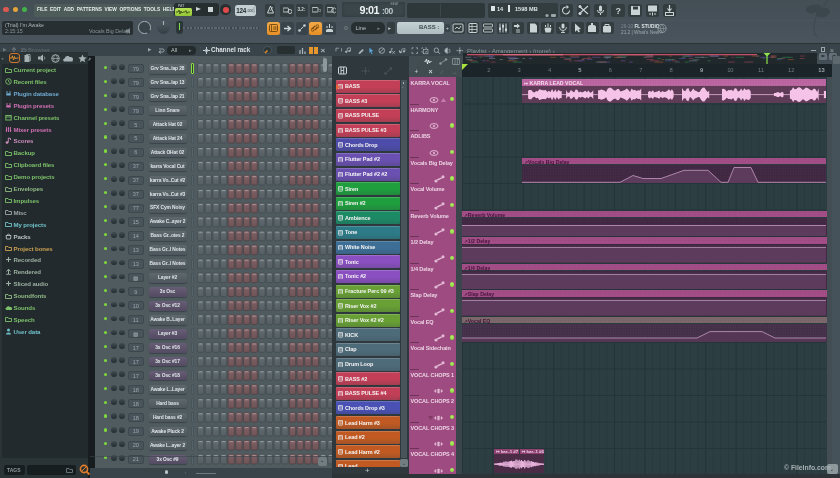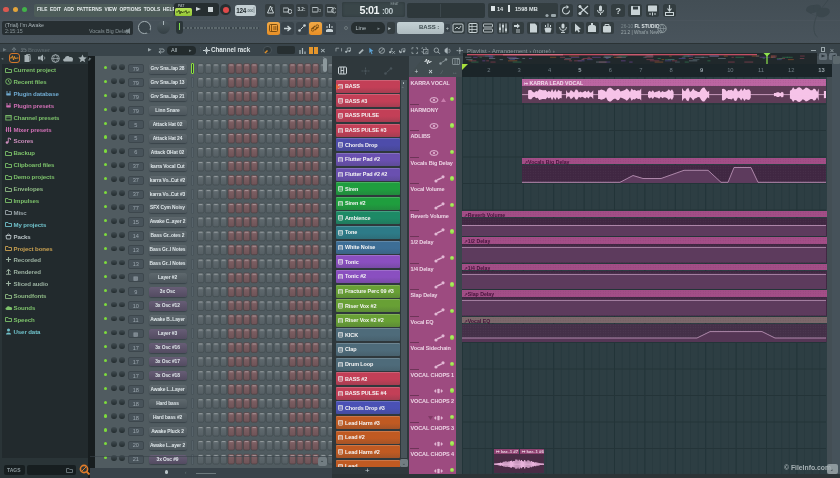--- a/index.html
+++ b/index.html
@@ -44,21 +44,21 @@
 <div class="tx" style="left:297.5px;top:7px;font-size:4.6px;color:#c9d3d6;font-weight:bold;">3.2:</div>
 <svg class="ab" style="left:312px;top:6.5px;" width="9" height="7" viewBox="0 0 9 7">
     <rect x="0" y="0.5" width="6" height="4.5" rx="0.5" fill="none" stroke="#c9d3d6" stroke-width="0.9"></rect>
     <path d="M7.5 2 L9 3.5 L7.5 5" fill="none" stroke="#c9d3d6" stroke-width="0.8"></path>
   </svg>
 <svg class="ab" style="left:326.5px;top:6.5px;" width="9" height="7" viewBox="0 0 9 7">
     <rect x="0" y="0.5" width="6" height="4.5" rx="0.5" fill="none" stroke="#c9d3d6" stroke-width="0.9"></rect>
     <path d="M9 2 A2.4 2.4 0 1 0 9 4.8" fill="none" stroke="#c9d3d6" stroke-width="0.8"></path>
   </svg>
 <div class="ab" style="left:342px;top:2.2px;width:62.5px;height:15.3px;background:#3a4649;border-radius:2px;box-shadow:inset 0 0 3px #2c3639;"></div>
-<div class="tx" style="left:359.5px;top:3.8px;font-size:10.8px;color:#eef3f4;font-weight:bold;letter-spacing:-0.5px;">5:01</div>
+<div class="tx" style="left:359.5px;top:3.8px;font-size:10.8px;color:#eef3f4;font-weight:bold;letter-spacing:-0.5px;">9:01</div>
 <div class="tx" style="left:382px;top:5.8px;font-size:8.5px;color:#bcc8cc;font-weight:bold;letter-spacing:-0.5px;">:00</div>
 <div class="tx" style="left:390.5px;top:1.6px;font-size:3.3px;color:#8b989c;">BEAT</div>
 <div class="ab" style="left:407px;top:3px;width:78px;height:14.5px;background:#2e383b;border-radius:2px;"></div>
 <div class="ab" style="left:440px;top:3.6px;width:1px;height:13.2px;background:#3c474c;"></div>
 <div class="ab" style="left:488px;top:2.5px;width:70px;height:15px;background:#333d40;border-radius:2px;"></div>
 <div class="ab" style="left:490.5px;top:5.5px;width:4px;height:5.5px;background:#dde4e6;"></div>
 <div class="tx" style="left:497px;top:5.8px;font-size:5.6px;color:#dde4e6;font-weight:bold;">14</div>
 <div class="ab" style="left:507.5px;top:5px;width:2.2px;height:6.5px;background:#dde4e6;"></div>
 <div class="tx" style="left:515px;top:5.8px;font-size:5.6px;color:#dde4e6;font-weight:bold;">1598 MB</div>
 <svg class="ab" style="left:545px;top:12.5px;" width="12" height="5" viewBox="0 0 12 5">

